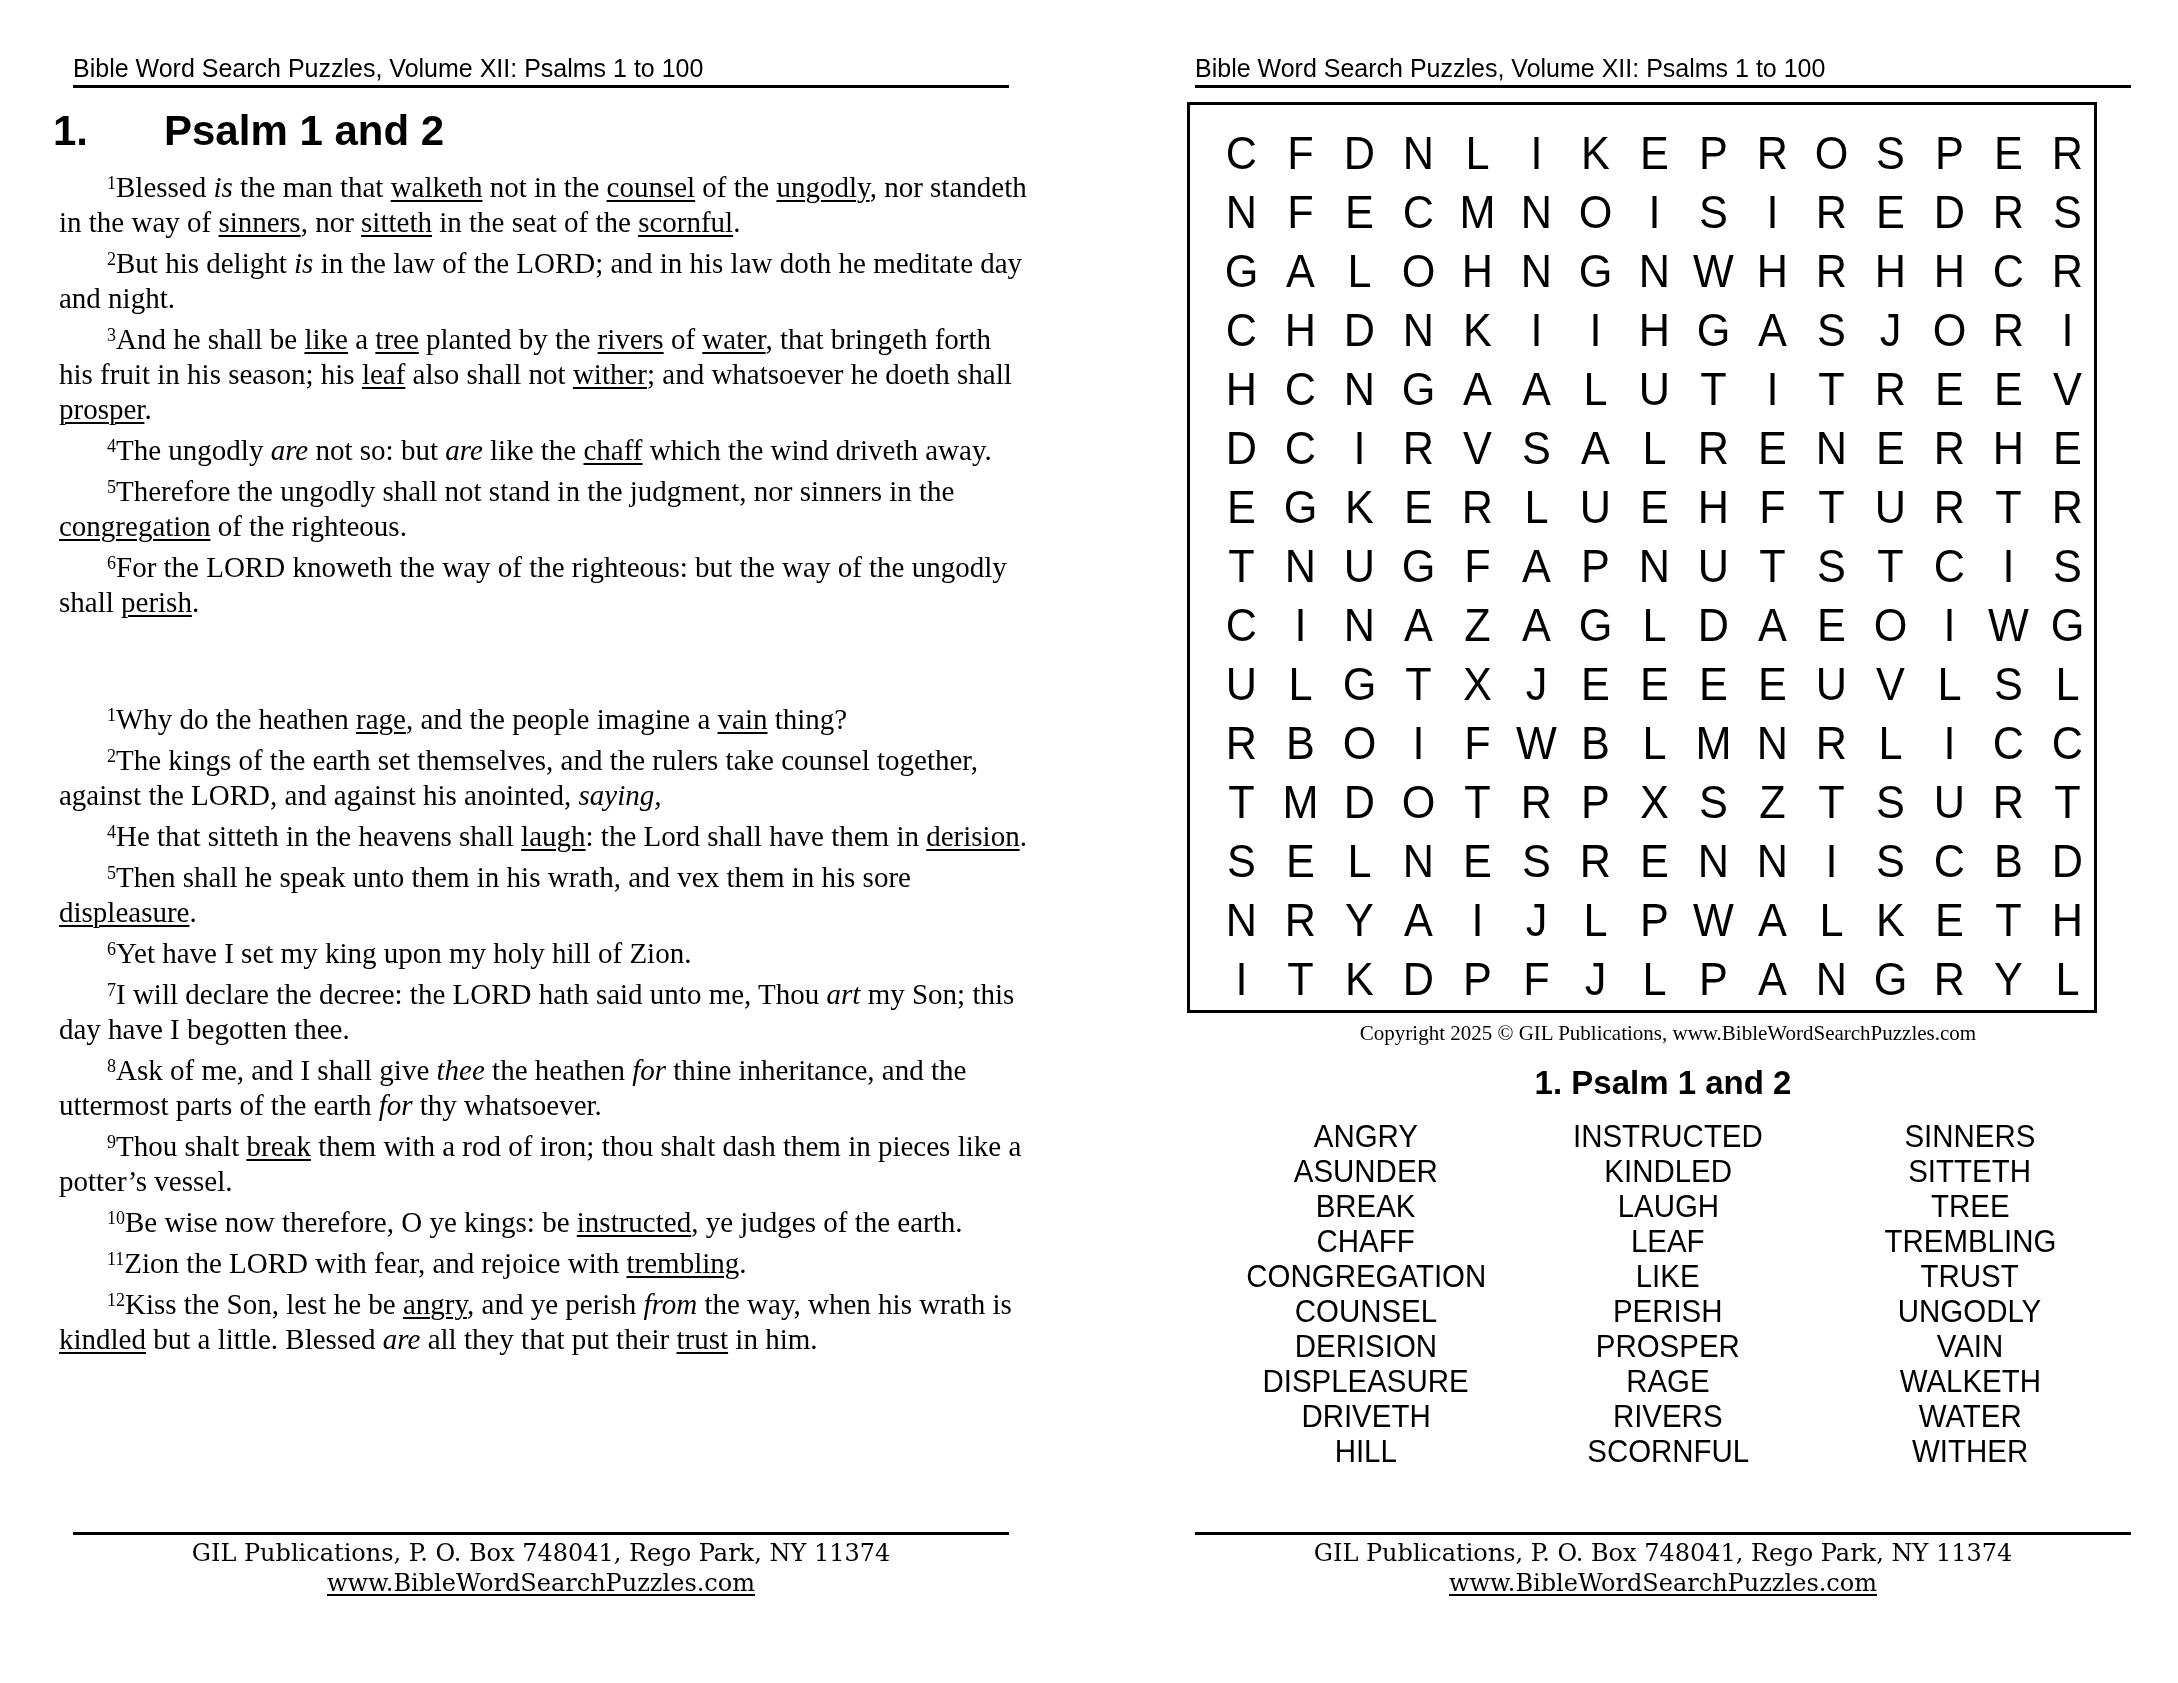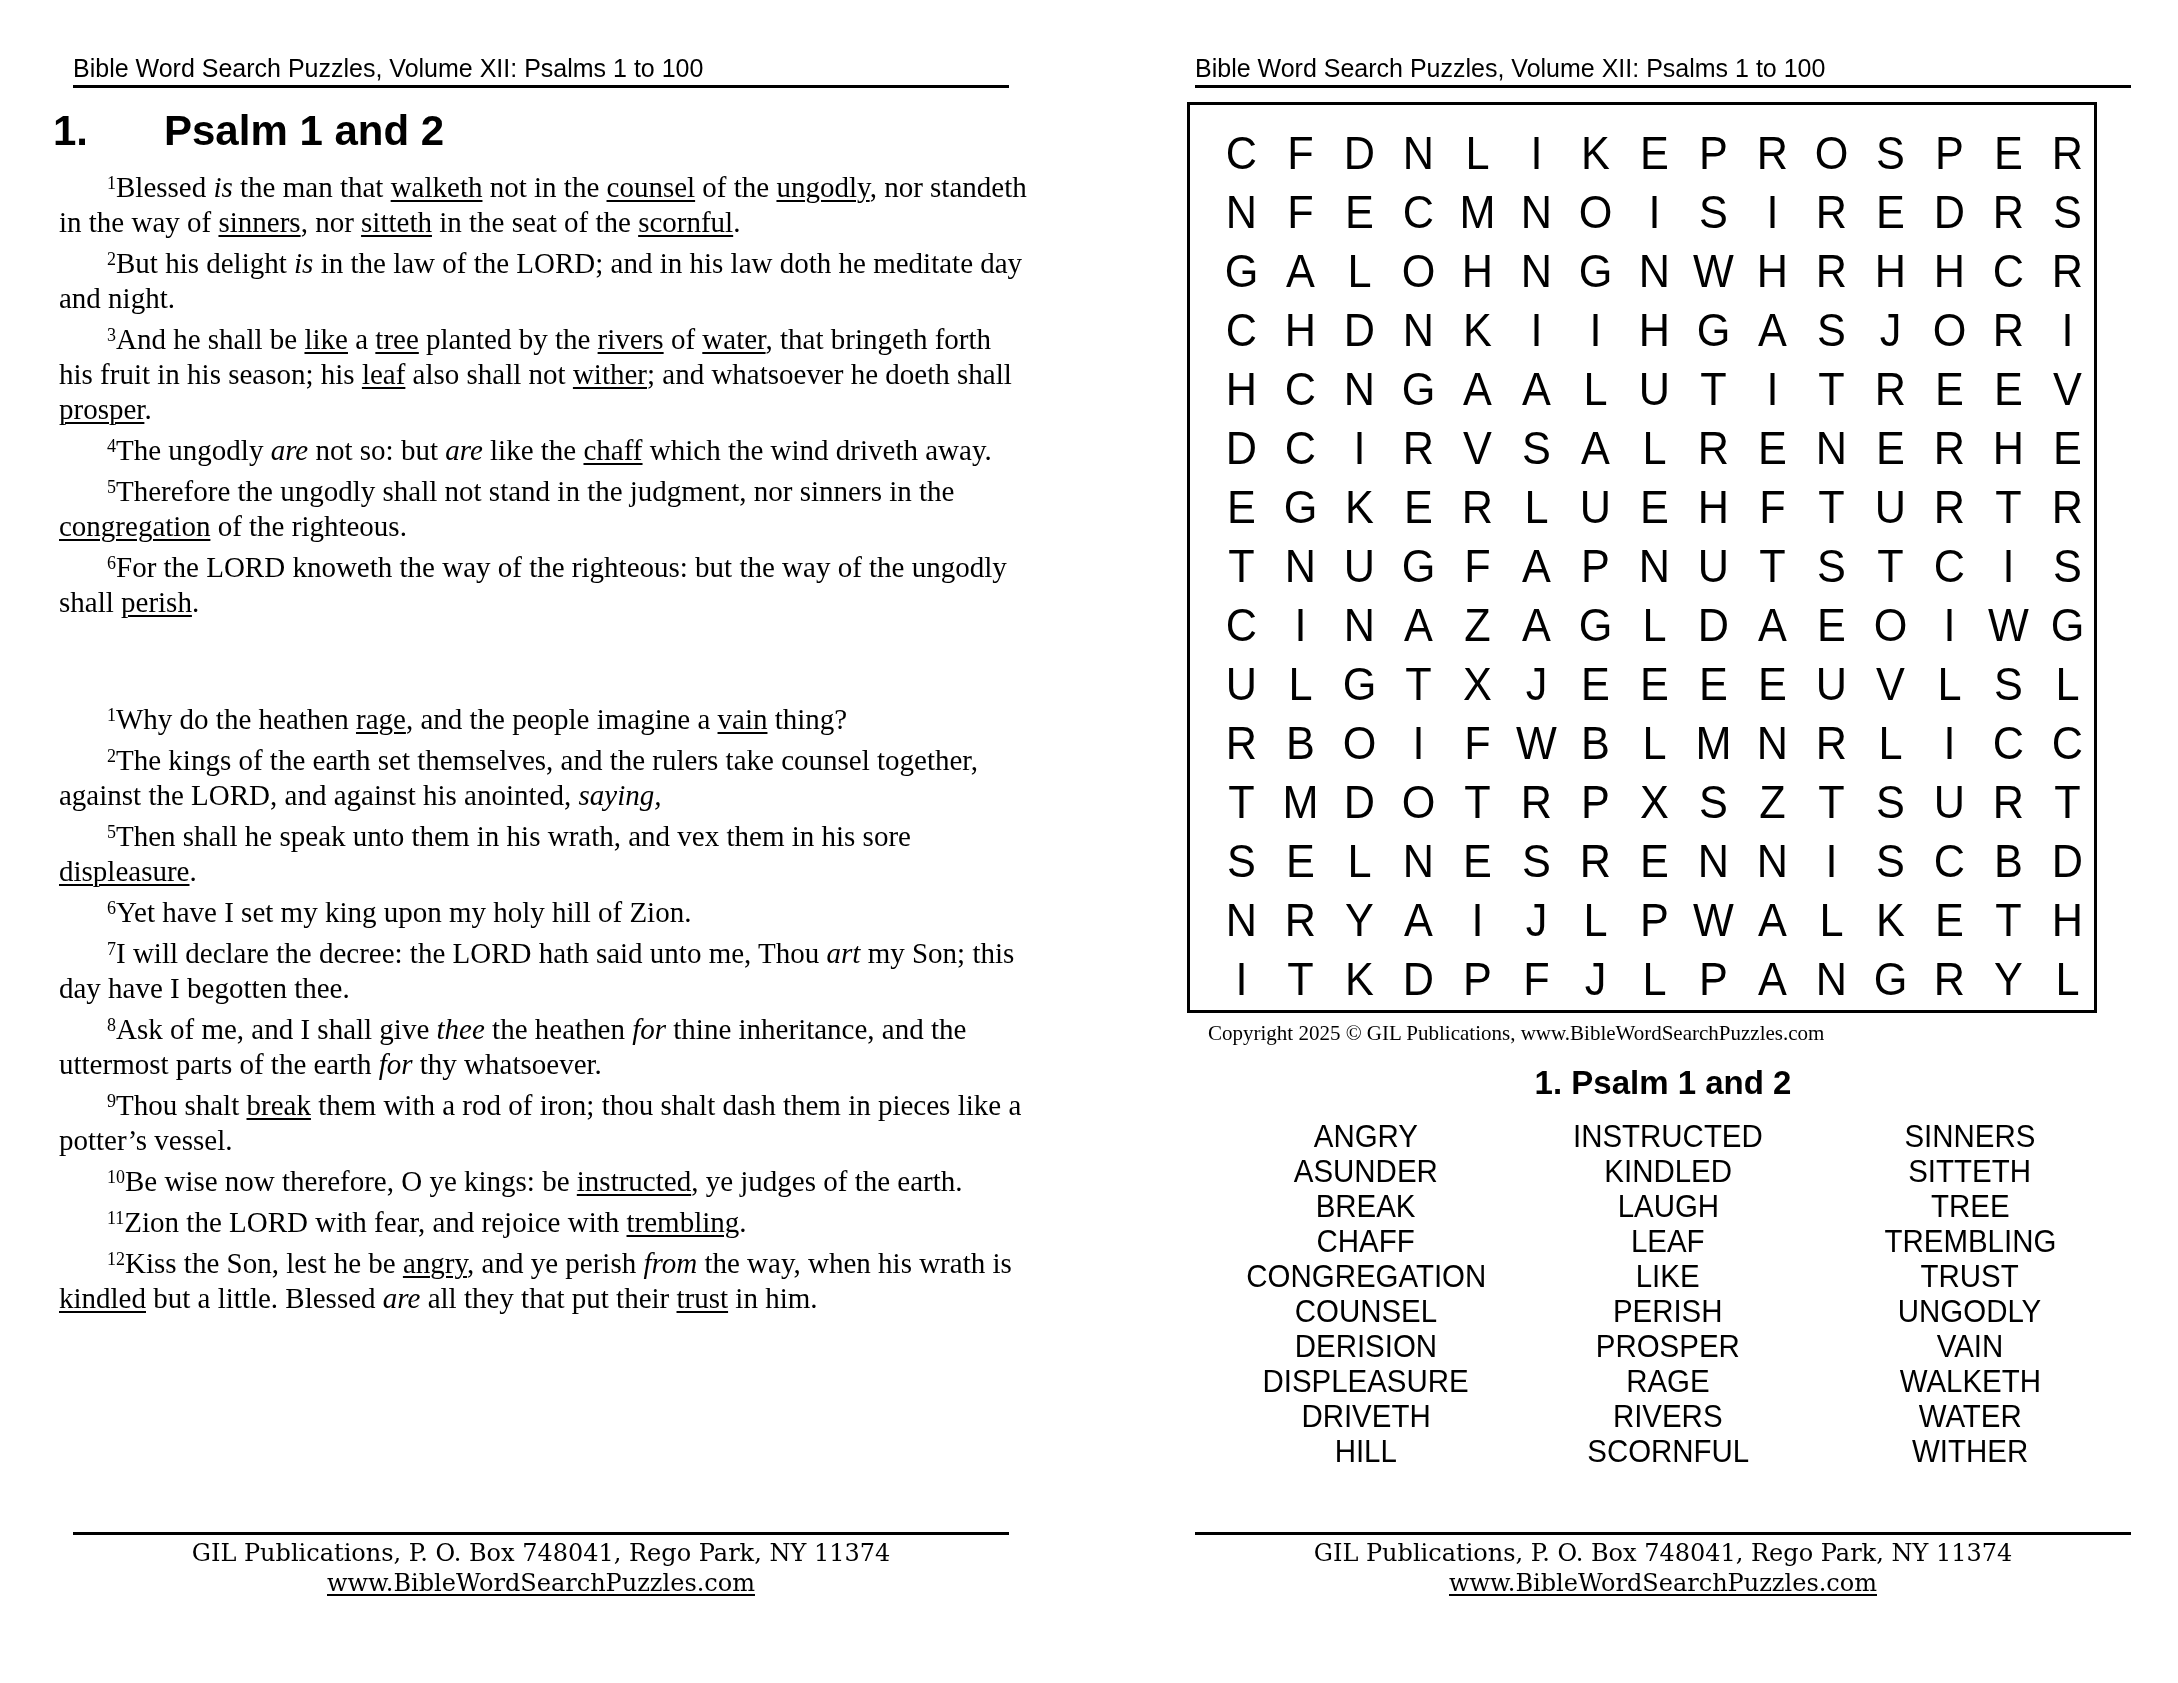--- a/index.html
+++ b/index.html
@@ -54,21 +54,21 @@
   }
   .grid {
     position: absolute; left: 22px; top: 18px;
     display: grid; grid-template-columns: repeat(15, 59px); grid-auto-rows: 59px;
   }
   .cell {
     font-family: "Liberation Sans", sans-serif; font-size: 47px; text-align: center;
     line-height: 59px; transform: scaleX(0.92);
   }
   .copyright {
-    position: absolute; left: 119px; top: 1020px; width: 936px; 
+    position: absolute; left: 111px; top: 1020px; width: 936px; text-align: center;
     font-family: "Liberation Serif", serif; font-size: 21px; line-height: 26px;
   }
   .puzzle-title {
     position: absolute; left: 106px; top: 1061px; width: 936px; text-align: center;
     font-family: "Liberation Sans", sans-serif; font-weight: bold; font-size: 33px; line-height: 44px;
   }
   .word-list {
     position: absolute; left: 126px; top: 1119px; width: 911px;
     display: grid; grid-template-columns: 302px 302px 302px;
   }
@@ -95,20 +95,21 @@
         <p class="verse"><sup>2</sup><span>But his delight </span><span class="i">is</span><span> in the law of the LORD; and in his law doth he meditate day and night.</span></p>
         <p class="verse"><sup>3</sup><span>And he shall be </span><span class="u">like</span><span> a </span><span class="u">tree</span><span> planted by the </span><span class="u">rivers</span><span> of </span><span class="u">water</span><span>, that bringeth forth his fruit in his season; his </span><span class="u">leaf</span><span> also shall not </span><span class="u">wither</span><span>; and whatsoever he doeth shall </span><span class="u">prosper</span><span>.</span></p>
         <p class="verse"><sup>4</sup><span>The ungodly </span><span class="i">are</span><span> not so: but </span><span class="i">are</span><span> like the </span><span class="u">chaff</span><span> which the wind driveth away.</span></p>
         <p class="verse"><sup>5</sup><span>Therefore the ungodly shall not stand in the judgment, nor sinners in the </span><span class="u">congregation</span><span> of the righteous.</span></p>
         <p class="verse"><sup>6</sup><span>For the LORD knoweth the way of the righteous: but the way of the ungodly shall </span><span class="u">perish</span><span>.</span></p>
       </div>
     <div class="psalm-gap"></div>
     <div id="psalm2">
         <p class="verse"><sup>1</sup><span>Why do the heathen </span><span class="u">rage</span><span>, and the people imagine a </span><span class="u">vain</span><span> thing?</span></p>
         <p class="verse"><sup>2</sup><span>The kings of the earth set themselves, and the rulers take counsel together, against the LORD, and against his anointed, </span><span class="i">saying,</span></p>
+        <p class="verse"><sup>4</sup><span>He that sitteth in the heavens shall </span><span class="u">laugh</span><span>: the Lord shall have them in </span><span class="u">derision</span><span>.</span></p>
         <p class="verse"><sup>5</sup><span>Then shall he speak unto them in his wrath, and vex them in his sore </span><span class="u">displeasure</span><span>.</span></p>
         <p class="verse"><sup>6</sup><span>Yet have I set my king upon my holy hill of Zion.</span></p>
         <p class="verse"><sup>7</sup><span>I will declare the decree: the LORD hath said unto me, Thou </span><span class="i">art</span><span> my Son; this day have I begotten thee.</span></p>
         <p class="verse"><sup>8</sup><span>Ask of me, and I shall give </span><span class="i">thee</span><span> the heathen </span><span class="i">for</span><span> thine inheritance, and the uttermost parts of the earth </span><span class="i">for</span><span> thy whatsoever.</span></p>
         <p class="verse"><sup>9</sup><span>Thou shalt </span><span class="u">break</span><span> them with a rod of iron; thou shalt dash them in pieces like a potter’s vessel.</span></p>
         <p class="verse"><sup>10</sup><span>Be wise now therefore, O ye kings: be </span><span class="u">instructed</span><span>, ye judges of the earth.</span></p>
         <p class="verse"><sup>11</sup><span>Zion the LORD with fear, and rejoice with </span><span class="u">trembling</span><span>.</span></p>
         <p class="verse"><sup>12</sup><span>Kiss the Son, lest he be </span><span class="u">angry</span><span>, and ye perish </span><span class="i">from</span><span> the way, when his wrath is </span><span class="u">kindled</span><span> but a little. Blessed </span><span class="i">are</span><span> all they that put their </span><span class="u">trust</span><span> in him.</span></p>
       </div>
   </div>

